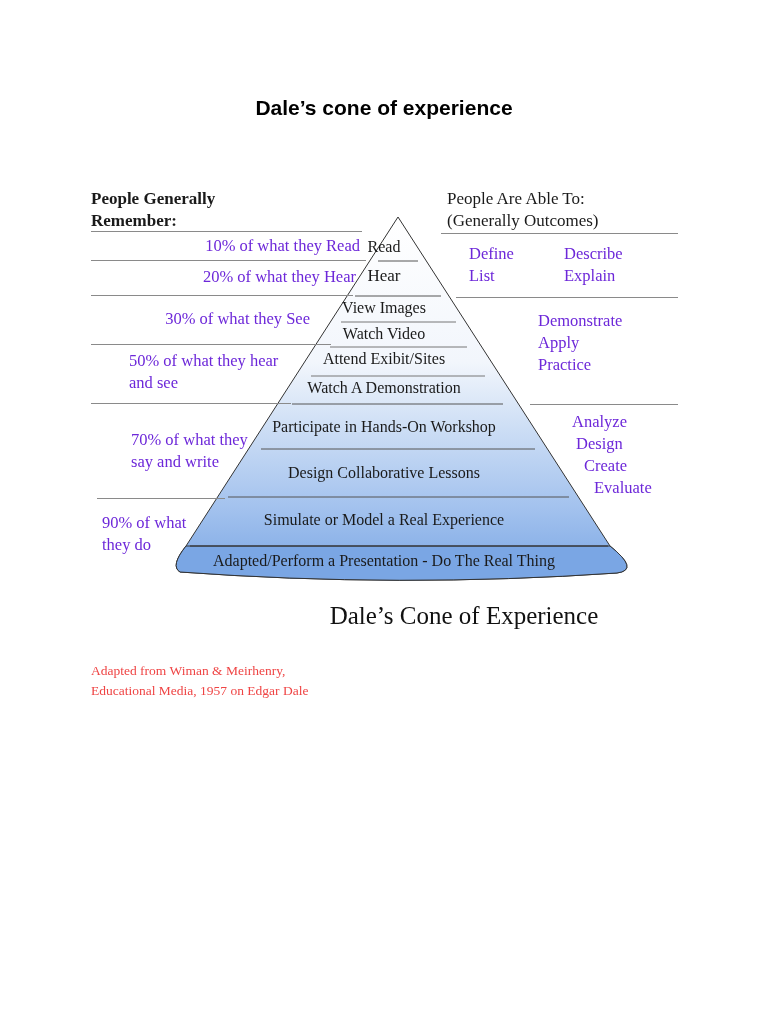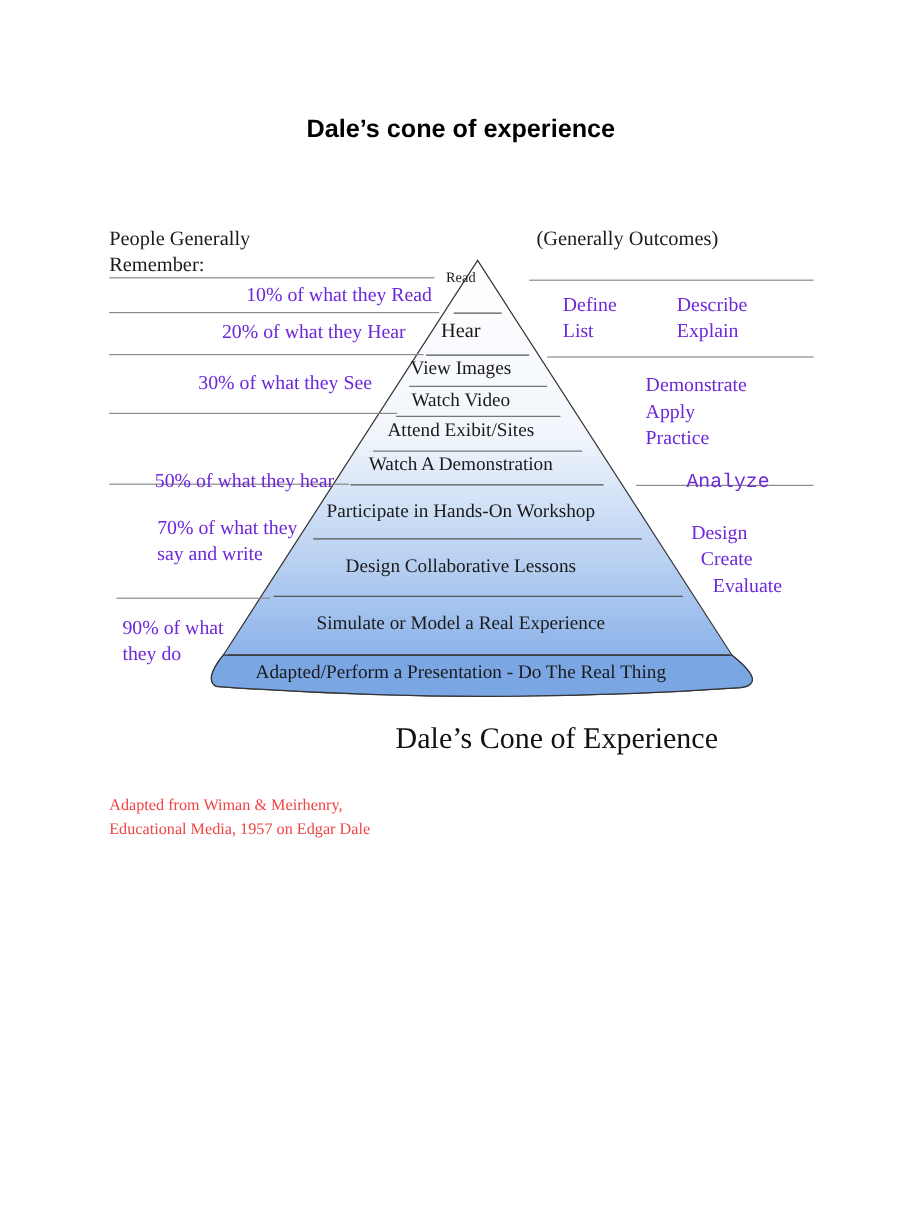--- a/index.html
+++ b/index.html
@@ -50,45 +50,47 @@
 <div class="rule" style="left:91px; top:260px; width:275px;"></div>
 <div class="rule" style="left:91px; top:295px; width:262px;"></div>
 <div class="rule" style="left:91px; top:344px; width:240px;"></div>
 <div class="rule" style="left:91px; top:403px; width:200px;"></div>
 <div class="rule" style="left:97px; top:498px; width:128px;"></div>
 
 <div class="rule" style="left:441px; top:233px; width:237px;"></div>
 <div class="rule" style="left:456px; top:297px; width:222px;"></div>
 <div class="rule" style="left:530px; top:404px; width:148px;"></div>
 
-<div class="abs hdr" style="left:91px; top:188px;">
+<div class="abs hdr" style="left:91px; top:188px;font-weight:bold;">
   <div>People Generally</div>
   <div>Remember:</div>
 </div>
 
 <div class="abs hdr" style="left:447px; top:188px;">
+  <div>People Are Able To:</div>
   <div>(Generally Outcomes)</div>
 </div>
 
 <div class="abs lbl right" style="right:408px; top:235px;">10% of what they Read</div>
-<div class="abs lbl right" style="right:430px; top:266px;">20% of what they Hear</div>
+<div class="abs lbl right" style="right:412px; top:266px;">20% of what they Hear</div>
 <div class="abs lbl right" style="right:458px; top:308px;">30% of what they See</div>
-<div class="abs lbl" style="left:129px; top:350px;margin-top:40px;">
+<div class="abs lbl" style="left:129px; top:350px;">
   <div>50% of what they hear</div>
+  <div>and see</div>
 </div>
 <div class="abs lbl" style="left:115px; top:429px;margin-left:16px;">
   <div>70% of what they</div>
   <div>say and write</div>
 </div>
 <div class="abs lbl" style="left:102px; top:512px;">
   <div>90% of what</div>
   <div>they do</div>
 </div>
 
-<div class="cone-text" style="top:224px; font-size:12px;">Read</div>
+<div class="cone-text" style="top:238px; font-size:16px;">Read</div>
 <div class="cone-text" style="top:266px; font-size:17px;">Hear</div>
 <div class="cone-text" style="top:299px;">View Images</div>
 <div class="cone-text" style="top:325px;">Watch Video</div>
 <div class="cone-text" style="top:350px;">Attend Exibit/Sites</div>
 <div class="cone-text" style="top:379px;">Watch A Demonstration</div>
 <div class="cone-text" style="top:418px;">Participate in Hands-On Workshop</div>
 <div class="cone-text" style="top:464px;">Design Collaborative Lessons</div>
 <div class="cone-text" style="top:511px;">Simulate or Model a Real Experience</div>
 <div class="cone-text" style="top:552px;">Adapted/Perform a Presentation - Do The Real Thing</div>
 
@@ -100,21 +102,21 @@
   <div>Describe</div>
   <div>Explain</div>
 </div>
 
 <div class="abs lbl" style="left:538px; top:310px;">
   <div>Demonstrate</div>
   <div>Apply</div>
   <div>Practice</div>
 </div>
 
-<div class="abs lbl" style="left:572px; top:391px;font-family:Liberation Mono, monospace;">Analyze</div>
+<div class="abs lbl" style="left:572px; top:411px;">Analyze</div>
 <div class="abs lbl" style="left:576px; top:433px;">Design</div>
 <div class="abs lbl" style="left:584px; top:455px;">Create</div>
 <div class="abs lbl" style="left:594px; top:477px;">Evaluate</div>
 
 <div class="caption">Dale’s Cone of Experience</div>
 
 <div class="credit">
   <div>Adapted from Wiman &amp; Meirhenry,</div>
   <div>Educational Media, 1957 on Edgar Dale</div>
 </div>

